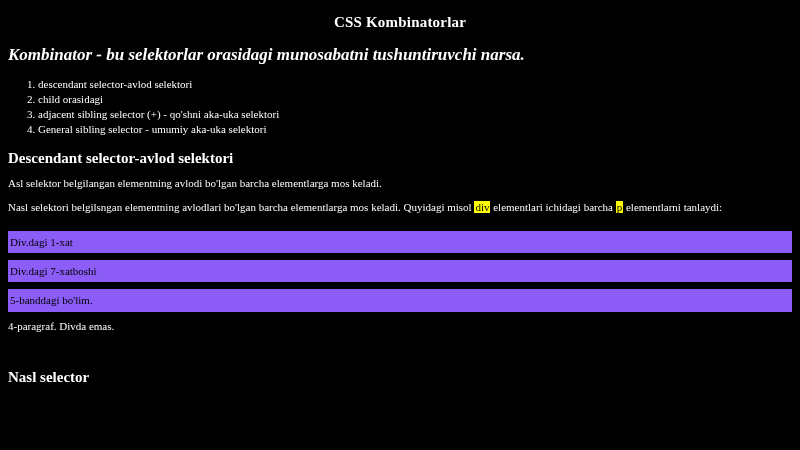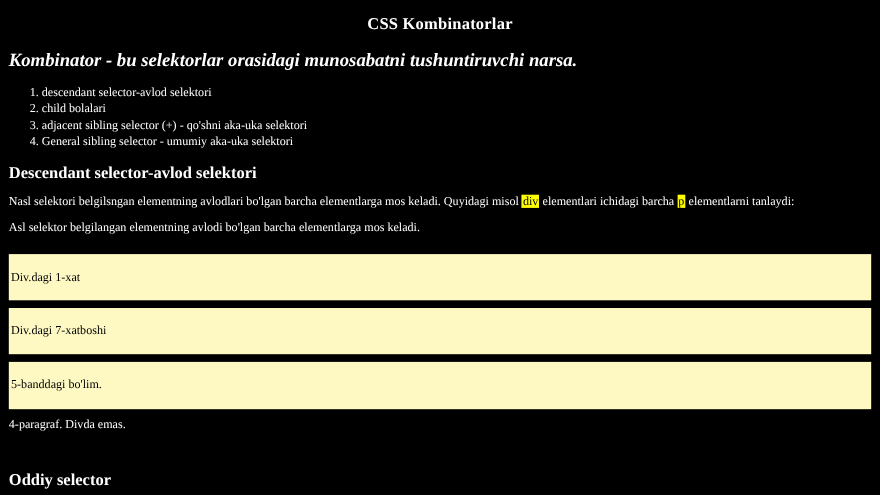--- a/index.html
+++ b/index.html
@@ -52,24 +52,24 @@
     font-size: 15px;
     font-weight: bold;
     margin: 14px 0 10px 0;
   }
   .hl {
     background: #ffff00;
     color: #000000;
     padding: 0 1px;
   }
   .green-row {
-    background: #fef9c3;
+    background: #8b5cf6;
     color: #000000;
     font-size: 11px;
-    padding: 14px 2px;
+    padding: 4px 2px;
     margin: 0 0 7px 0;
     line-height: 1.3;
   }
   .plain-row {
     font-size: 11px;
     margin: 0 0 8px 0;
     line-height: 1.3;
     font-family: Liberation Serif, serif;
   }
   .spacer-sm { height: 6px; }
@@ -80,43 +80,43 @@
 
 <div class="page">
 
   <h1 class="title">CSS Kombinatorlar</h1>
 
   <p class="lead">Kombinator - bu selektorlar orasidagi munosabatni tushuntiruvchi narsa.</p>
 
 
   <ol class="list">
     <li>descendant selector-avlod selektori</li>
-    <li>child bolalari</li>
+    <li>child orasidagi</li>
     <li>adjacent sibling selector (+) - qo'shni aka-uka selektori</li>
     <li>General sibling selector - umumiy aka-uka selektori</li>
   </ol>
 
   <h2 class="section">Descendant selector-avlod selektori</h2>
+
+  <p class="para">Asl selektor belgilangan elementning avlodi bo'lgan barcha elementlarga mos keladi.</p>
 
   <p class="para">
     <span>Nasl selektori belgilsngan elementning avlodlari bo'lgan barcha elementlarga mos keladi. Quyidagi misol</span>
     <span class="hl">div</span>
     <span>elementlari ichidagi barcha</span>
     <span class="hl">p</span>
     <span>elementlarni tanlaydi:</span>
   </p>
-
-  <p class="para">Asl selektor belgilangan elementning avlodi bo'lgan barcha elementlarga mos keladi.</p>
 
   <div class="spacer-sm"></div>
 
   <div class="green-row">Div.dagi 1-xat</div>
   <div class="green-row">Div.dagi 7-xatboshi</div>
   <div class="green-row">5-banddagi bo'lim.</div>
 
   <div class="plain-row">4-paragraf. Divda emas.</div>
 
   <div class="spacer-md"></div>
 
-  <h2 class="section">Oddiy selector</h2>
+  <h2 class="section">Nasl selector</h2>
 
 
 </div>
 
 </body></html>

